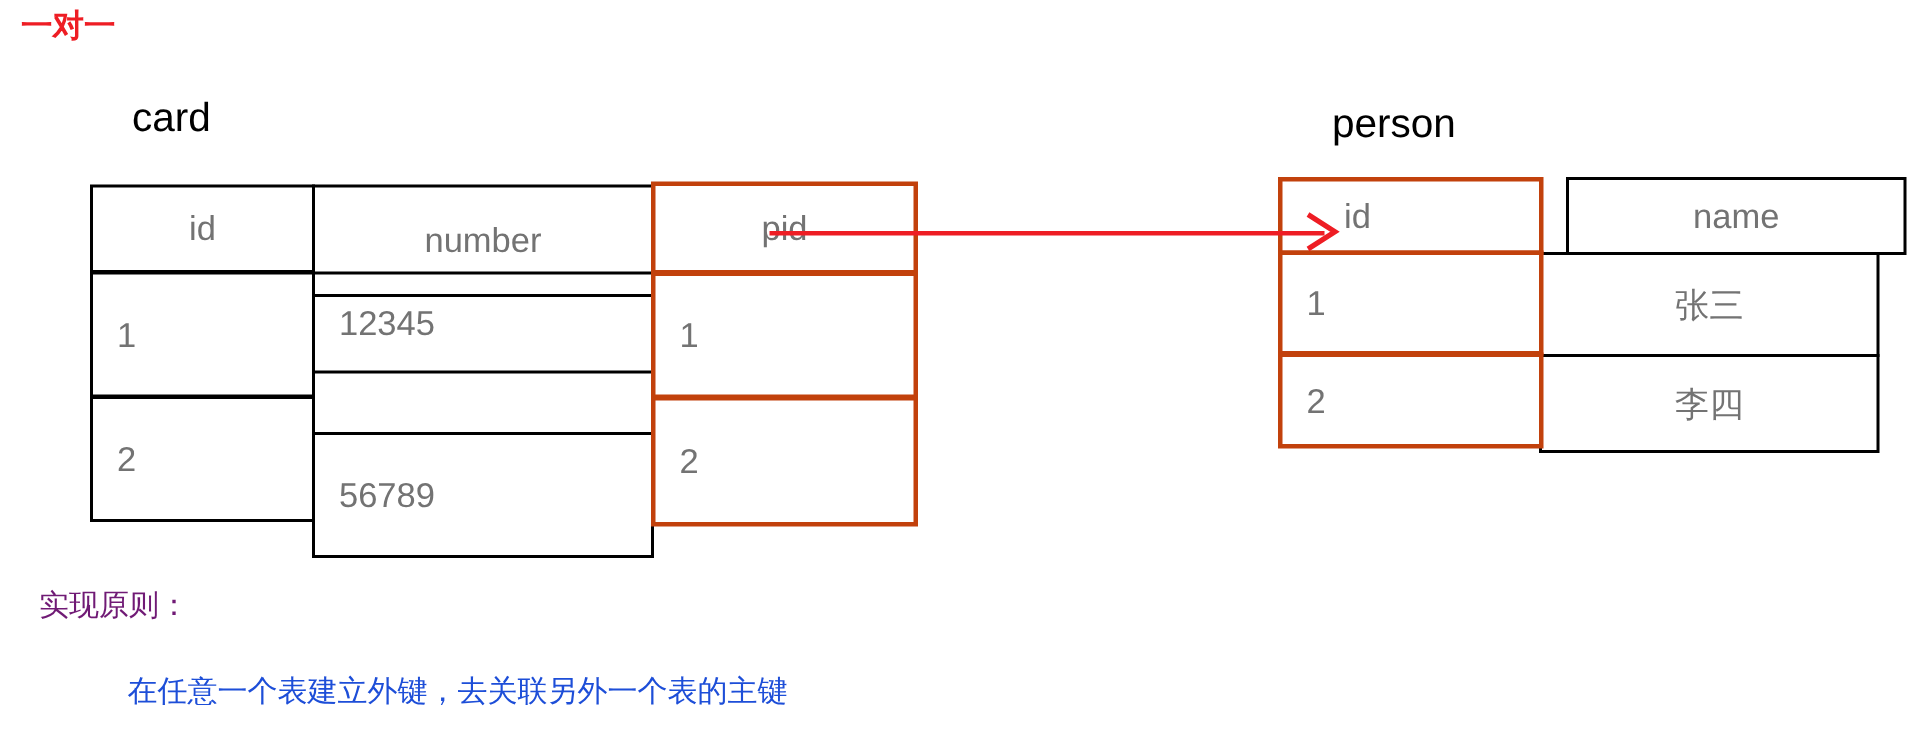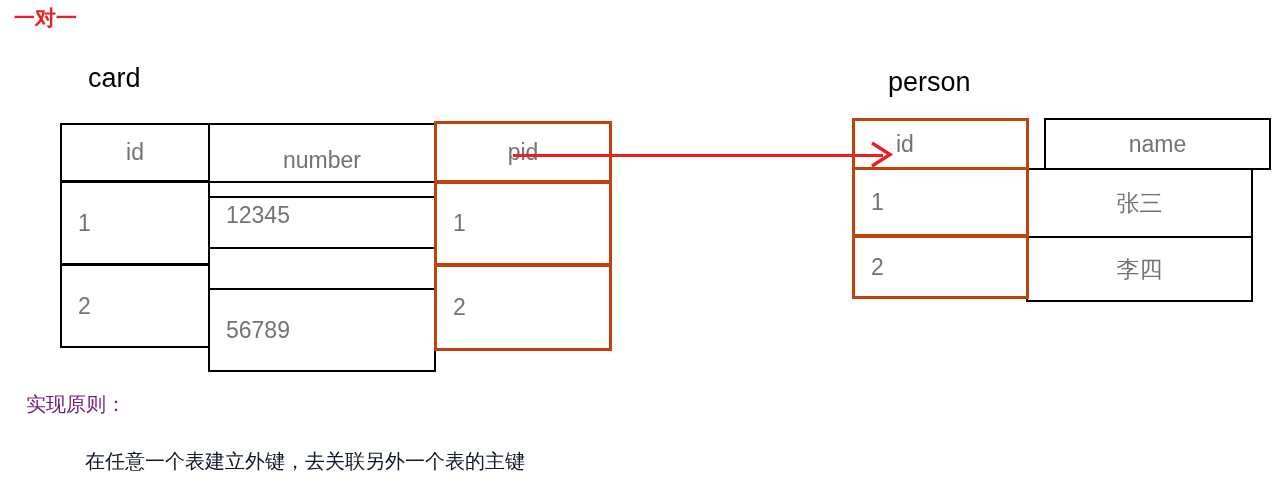--- a/index.html
+++ b/index.html
@@ -53,21 +53,21 @@
     line-height: 26px;
     color: #701a75;
     white-space: nowrap;
   }
   .principle-body {
     position: absolute;
     left: 85px;
     top: 448px;
     font-size: 20px;
     line-height: 26px;
-    color: #0f172a;
+    color: #1d4ed8;
     white-space: nowrap;
   }
 
   
   .cell {
     position: absolute;
     box-sizing: border-box;
     display: flex;
     align-items: center;
     font-size: 23px;

